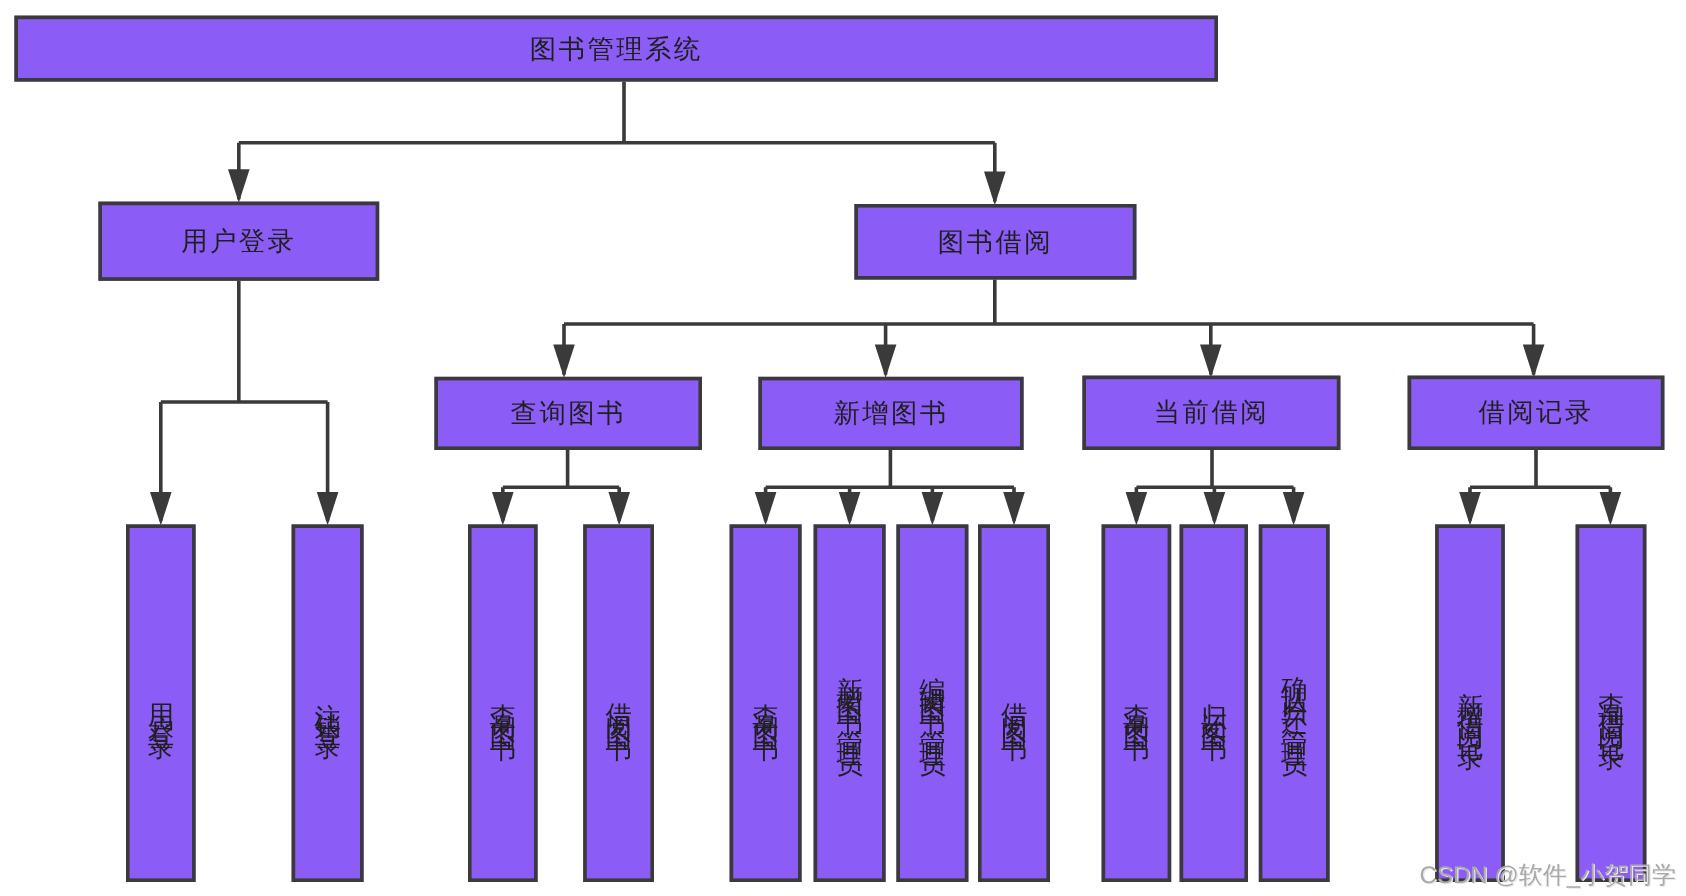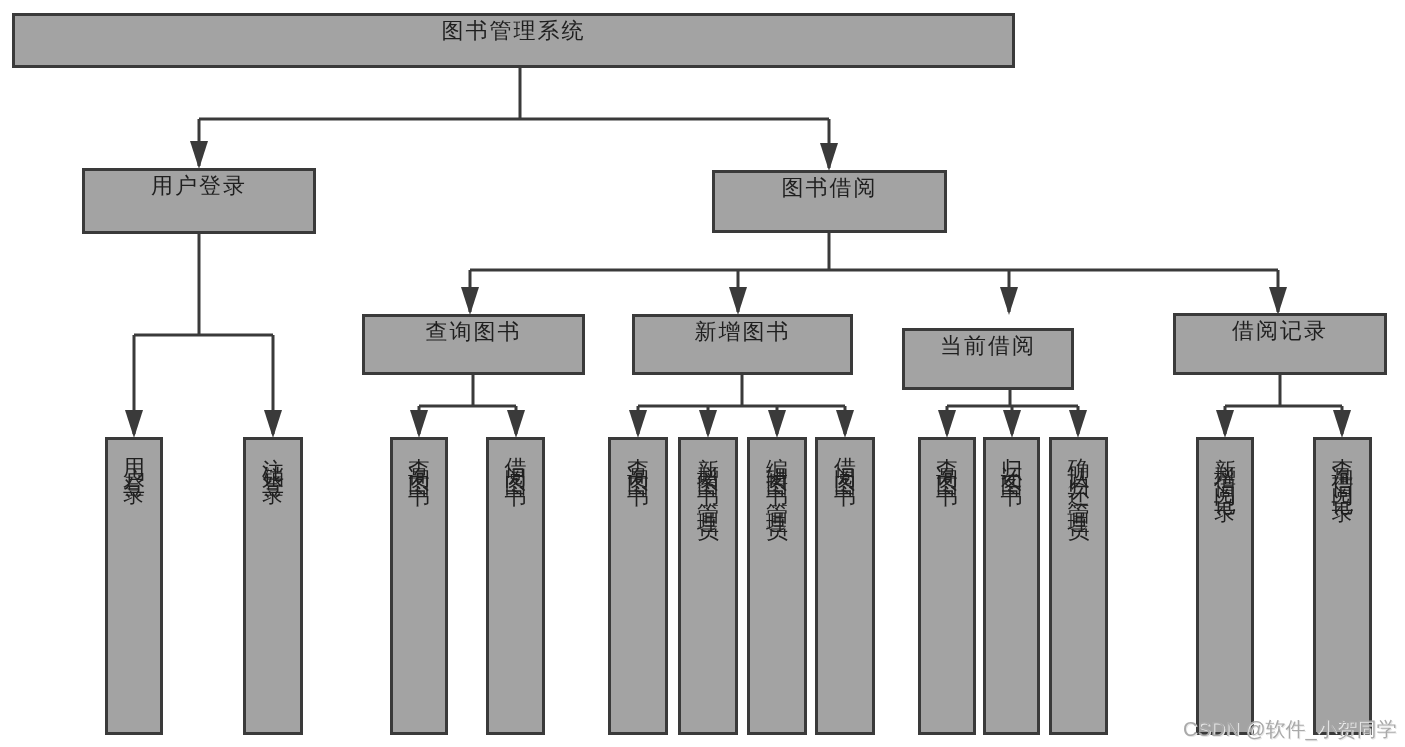--- a/index.html
+++ b/index.html
@@ -28,23 +28,23 @@
     stroke-width: 3;
   }
   .connectors polygon {
     fill: #3a3a3a;
     stroke: none;
   }
   .box {
     position: absolute;
     box-sizing: border-box;
     border: 3px solid #3a3a3a;
-    background: #a3a3a3;
+    background: #8b5cf6;
     display: flex;
-    align-items: flex-start;
+    align-items: center;
     justify-content: center;
     color: #1f1f1f;
   }
   .hlabel {
     font-size: 22px;
     letter-spacing: 2px;
     white-space: nowrap;
   }
   .vlabel {
     writing-mode: vertical-lr;
@@ -122,21 +122,21 @@
   <div class="box" style="left:712px; top:170px; width:235px; height:63px;">
     <span class="hlabel">图书借阅</span>
   </div>
 
   <div class="box" style="left:362px; top:314px; width:223px; height:61px;">
     <span class="hlabel">查询图书</span>
   </div>
   <div class="box" style="left:632px; top:314px; width:221px; height:61px;">
     <span class="hlabel">新增图书</span>
   </div>
-  <div class="box" style="left:902px; top:313px; width:172px; height:62px;margin-top:15px;">
+  <div class="box" style="left:902px; top:313px; width:215px; height:62px;">
     <span class="hlabel">当前借阅</span>
   </div>
   <div class="box" style="left:1173px; top:313px; width:214px; height:62px;">
     <span class="hlabel">借阅记录</span>
   </div>
 
   <div class="box" style="left:105px; top:437px; width:58px; height:298px;">
     <span class="vlabel">用户登录</span>
   </div>
   <div class="box" style="left:243px; top:437px; width:60px; height:298px;">

